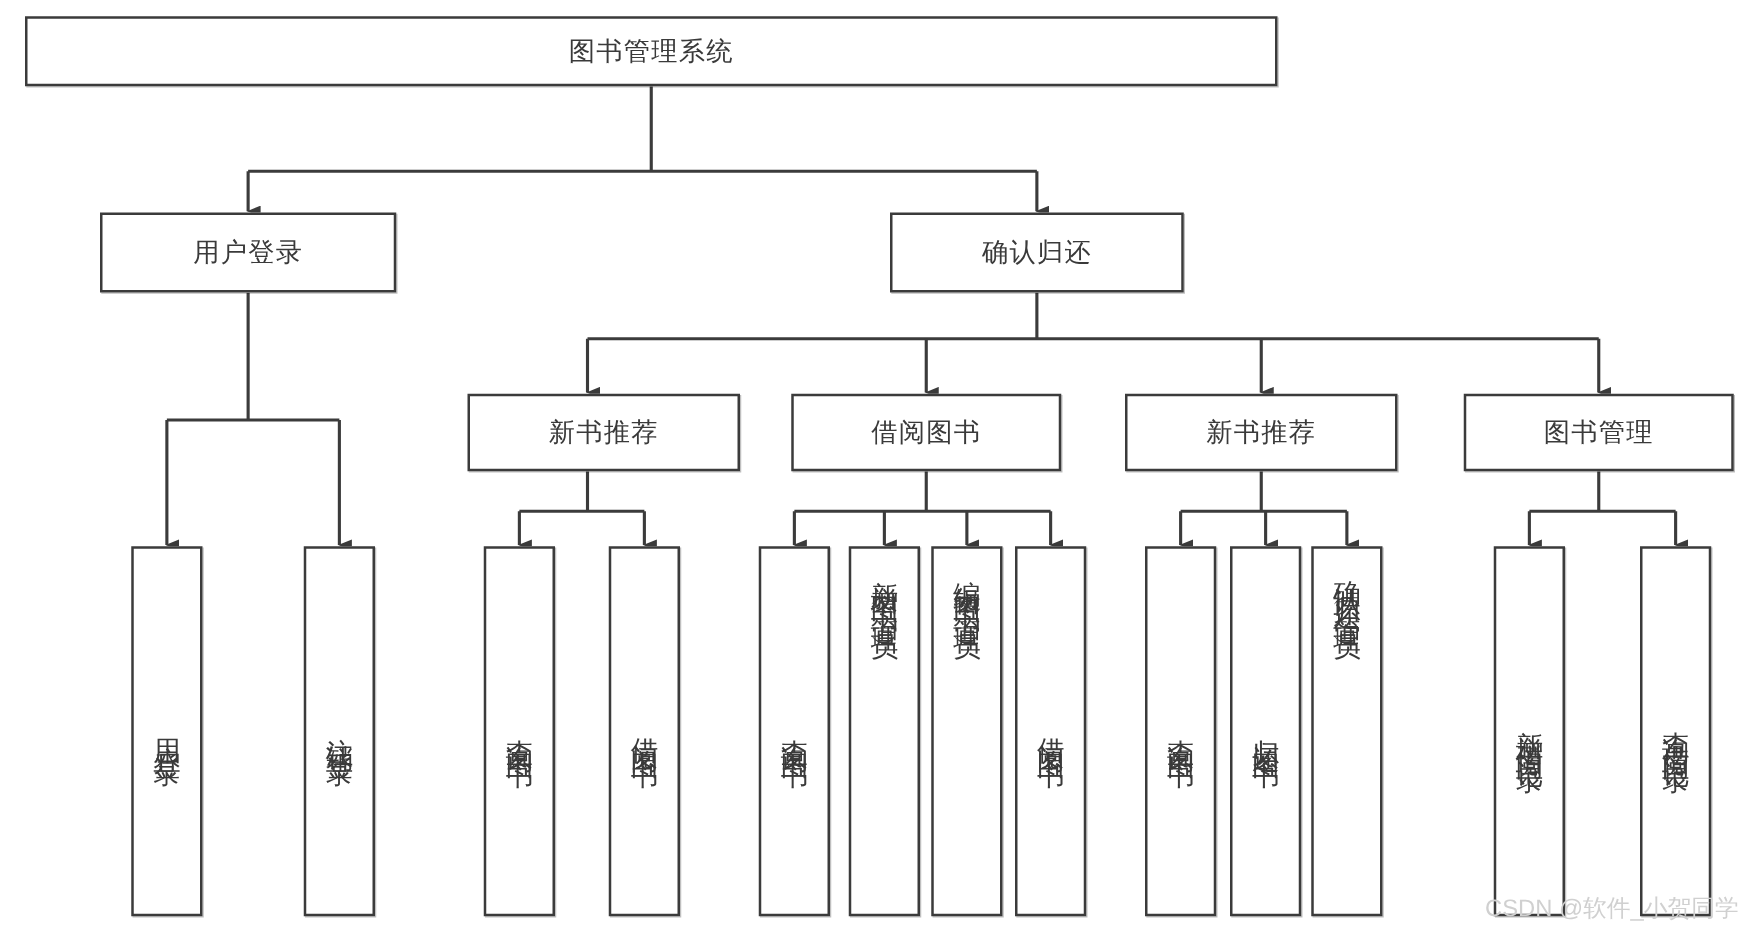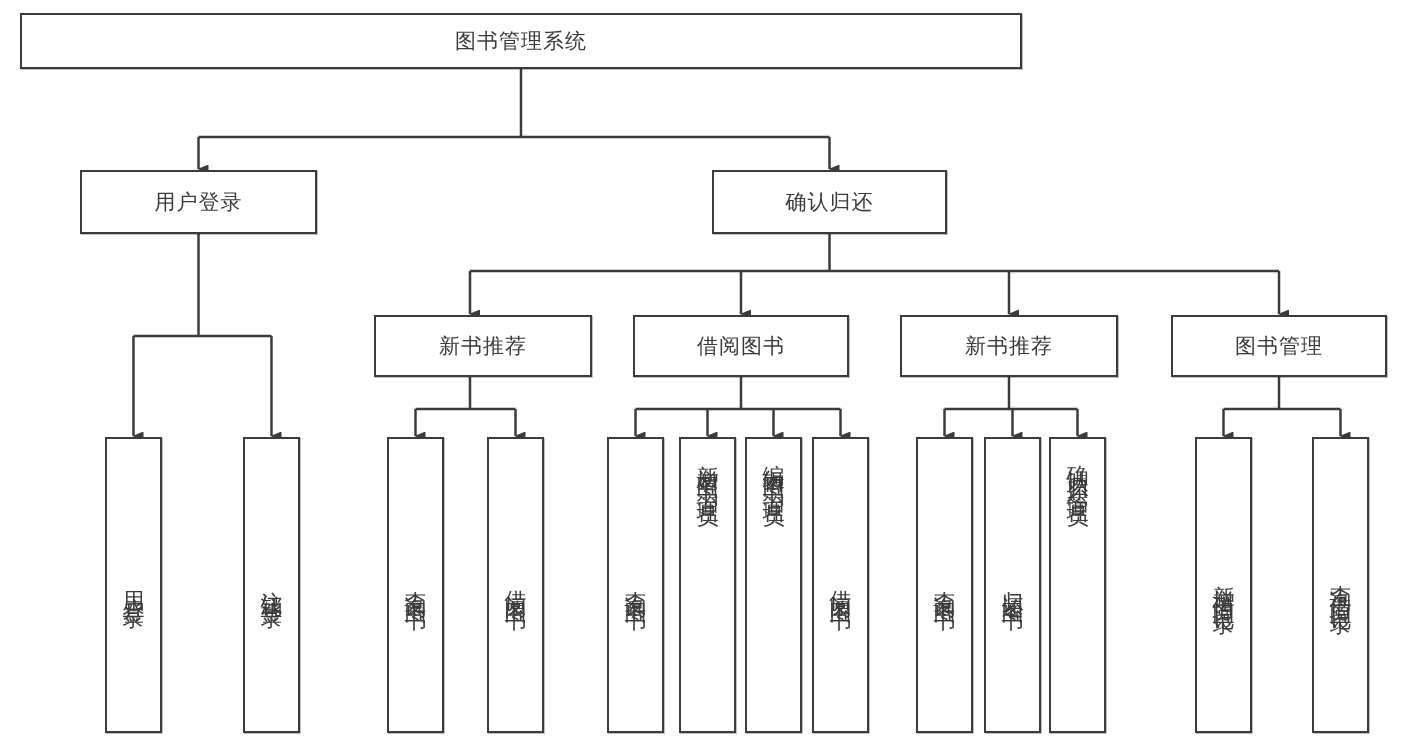--- a/index.html
+++ b/index.html
@@ -161,13 +161,14 @@
         <div class="node-label" style="color: rgb(58, 58, 58);">确认归还（管理员）</div>
       </div>
       <div class="node-box node-v v-center" style="left: 1195px; top: 437px; width: 57px; height: 296px; border-color: rgb(59, 59, 59); background: rgb(255, 255, 255);">
         <div class="node-label" style="color: rgb(58, 58, 58);">新增借阅记录</div>
       </div>
       <div class="node-box node-v v-center" style="left: 1312px; top: 437px; width: 57px; height: 296px; border-color: rgb(59, 59, 59); background: rgb(255, 255, 255);">
         <div class="node-label" style="color: rgb(58, 58, 58);">查询借阅记录</div>
       </div>
     </div>
 
+  <div id="watermark" style="left: 1188px; top: 714px; color: rgb(208, 208, 208);">CSDN @软件_小贺同学</div>
 </div>
 
 </body></html>

